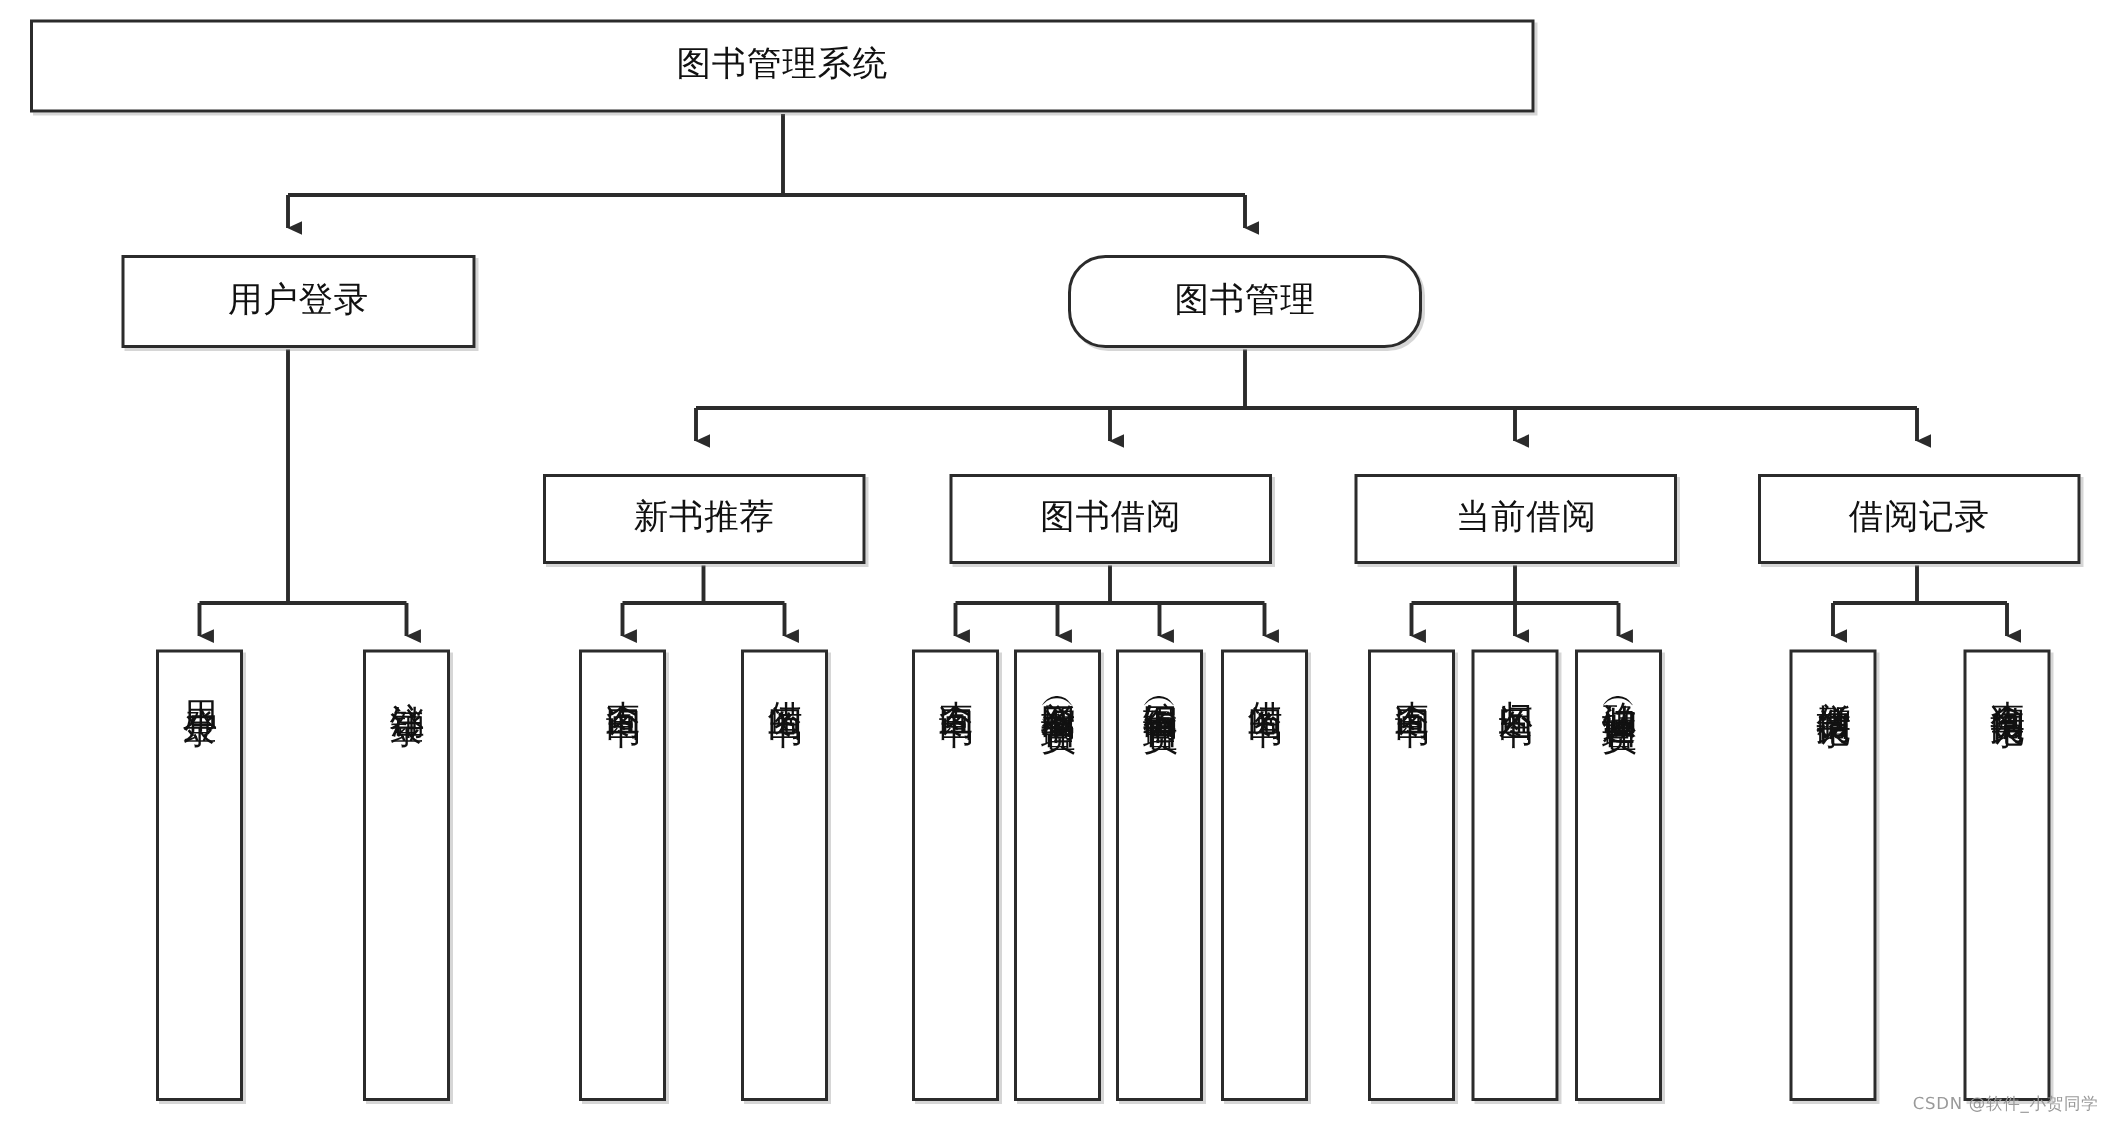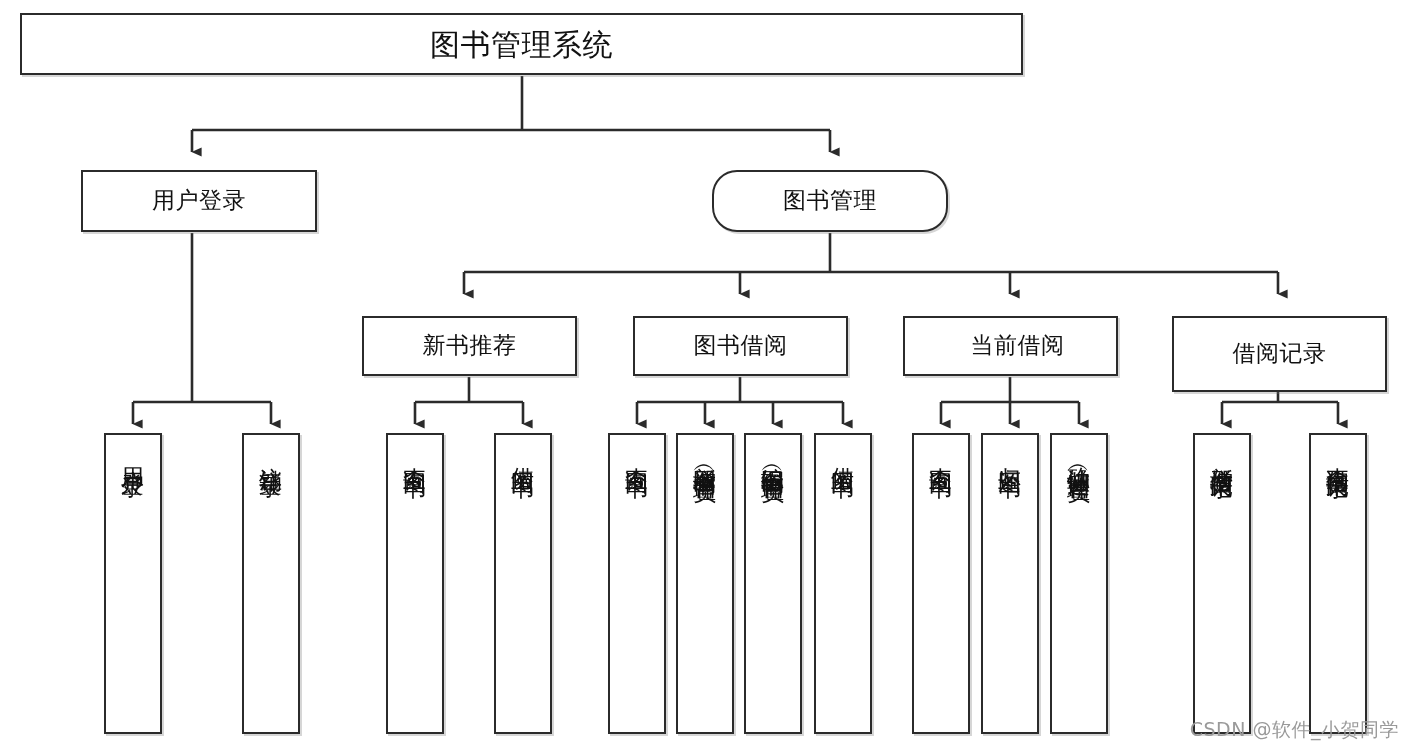--- a/index.html
+++ b/index.html
@@ -43,21 +43,21 @@
     text-align: center;
     letter-spacing: 0.5px;
     white-space: nowrap;
   }
   
   .node.h .label {
     font-size: 23px;
     line-height: 1.1;
   }
   .node.root .label {
-    font-size: 30px;
+    font-size: 23px;
   }
   
   .node.v {
     align-items: flex-start;
     justify-content: center;
     padding-top: 14px;
   }
   .node.v .label {
     writing-mode: vertical-rl;
     text-orientation: upright;
@@ -67,21 +67,21 @@
     white-space: nowrap;
     text-align: left;
   }
   .node.v.tall .label {
     letter-spacing: 2px;
   }
   #watermark {
     position: absolute;
     right: 6px;
     bottom: 4px;
-    font-size: 19px;
+    font-size: 11px;
     color: #9a9a9a;
     letter-spacing: 0.5px;
     z-index: 3;
     white-space: nowrap;
     font-family: "DejaVu Sans", "Liberation Sans", sans-serif;
   }
 </style>
 </head>
 <body>
 
@@ -156,21 +156,21 @@
   </div>
 
   <div class="node h" style="left:633px; top:316px; width:215px; height:60px;justify-content:center;">
     <span class="label">图书借阅</span>
   </div>
 
   <div class="node h" style="left:903px; top:316px; width:215px; height:60px;padding-left:14px;">
     <span class="label">当前借阅</span>
   </div>
 
-  <div class="node h" style="left:1172px; top:316px; width:215px; height:76px;">
+  <div class="node h" style="left:1172px; top:316px; width:215px; height:60px;">
     <span class="label">借阅记录</span>
   </div>
 
   <div class="node v" style="left:104px; top:433px; width:58px; height:301px;">
     <span class="label">用户登录</span>
   </div>
 
   <div class="node v" style="left:242px; top:433px; width:58px; height:301px;">
     <span class="label">注销登录</span>
   </div>

